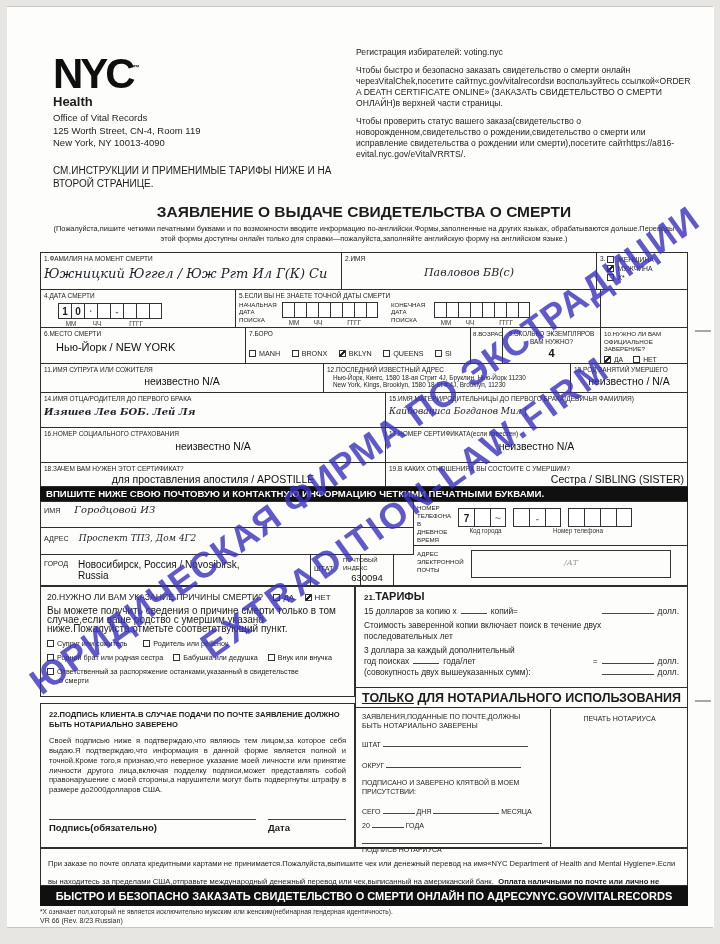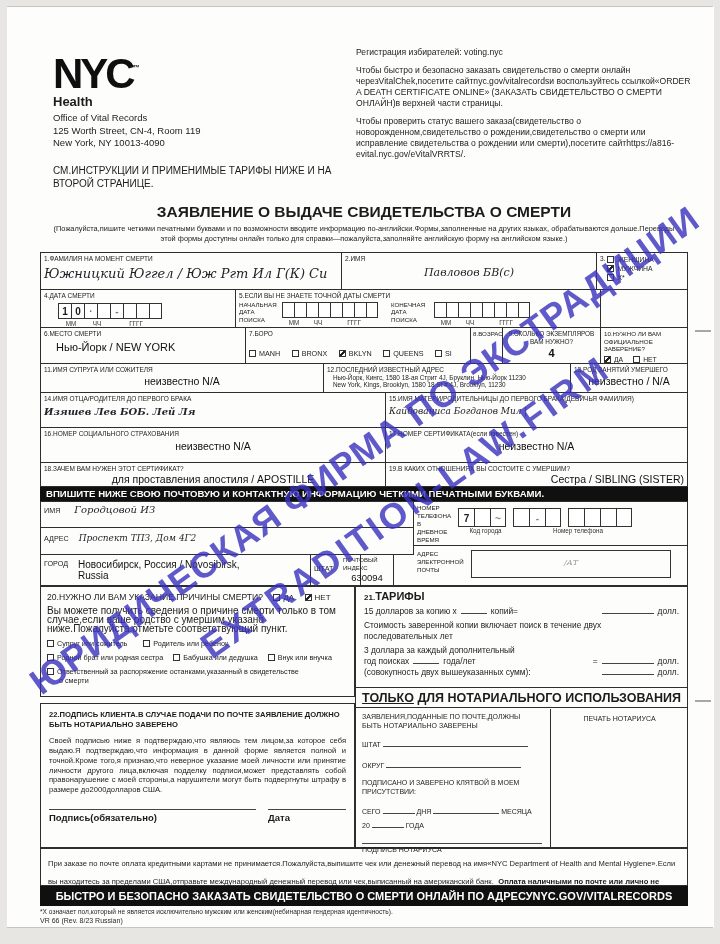--- a/index.html
+++ b/index.html
@@ -332,21 +332,21 @@
     <div style="margin-top:2px">ПОДПИСЬ НОТАРИУСА</div>
   </div>
   <div style="position:absolute;left:196px;top:21px;right:0;bottom:0;padding-top:6px;text-align:center;font-size:7px">
     <span>ПЕЧАТЬ НОТАРИУСА</span>
   </div>
 </div>
 
 <div class="bbox" style="left:40px;top:703px;width:315px;height:145px;padding:6px 8px">
   <div style="font-size:7.6px;font-weight:bold;line-height:9.6px">22.ПОДПИСЬ КЛИЕНТА.В СЛУЧАЕ ПОДАЧИ ПО ПОЧТЕ ЗАЯВЛЕНИЕ ДОЛЖНО БЫТЬ НОТАРИАЛЬНО ЗАВЕРЕНО</div>
   <div style="font-size:7.6px;line-height:9.8px;margin-top:7px;text-align:justify">Своей подписью ниже я подтверждаю,что являюсь тем лицом,за которое себя выдаю.Я подтверждаю,что информация в данной форме является полной и точной.Кроме того,я признаю,что неверное указание моей личности или принятие личности другого лица,включая подделку подписи,может представлять собой правонарушение с моей стороны,а нарушители могут быть подвергнуты штрафу в размере до2000долларов США.</div>
-  <div style="display:flex;margin-top:14px;gap:12px">
+  <div style="display:flex;margin-top:24px;gap:12px">
     <div style="flex:1">
       <div style="border-top:1px solid #444"></div>
       <div style="font-size:9.5px;font-weight:bold;margin-top:2px">Подпись(обязательно)</div>
     </div>
     <div style="width:78px">
       <div style="border-top:1px solid #444"></div>
       <div style="font-size:9.5px;font-weight:bold;margin-top:2px">Дата</div>
     </div>
   </div>
 </div>

